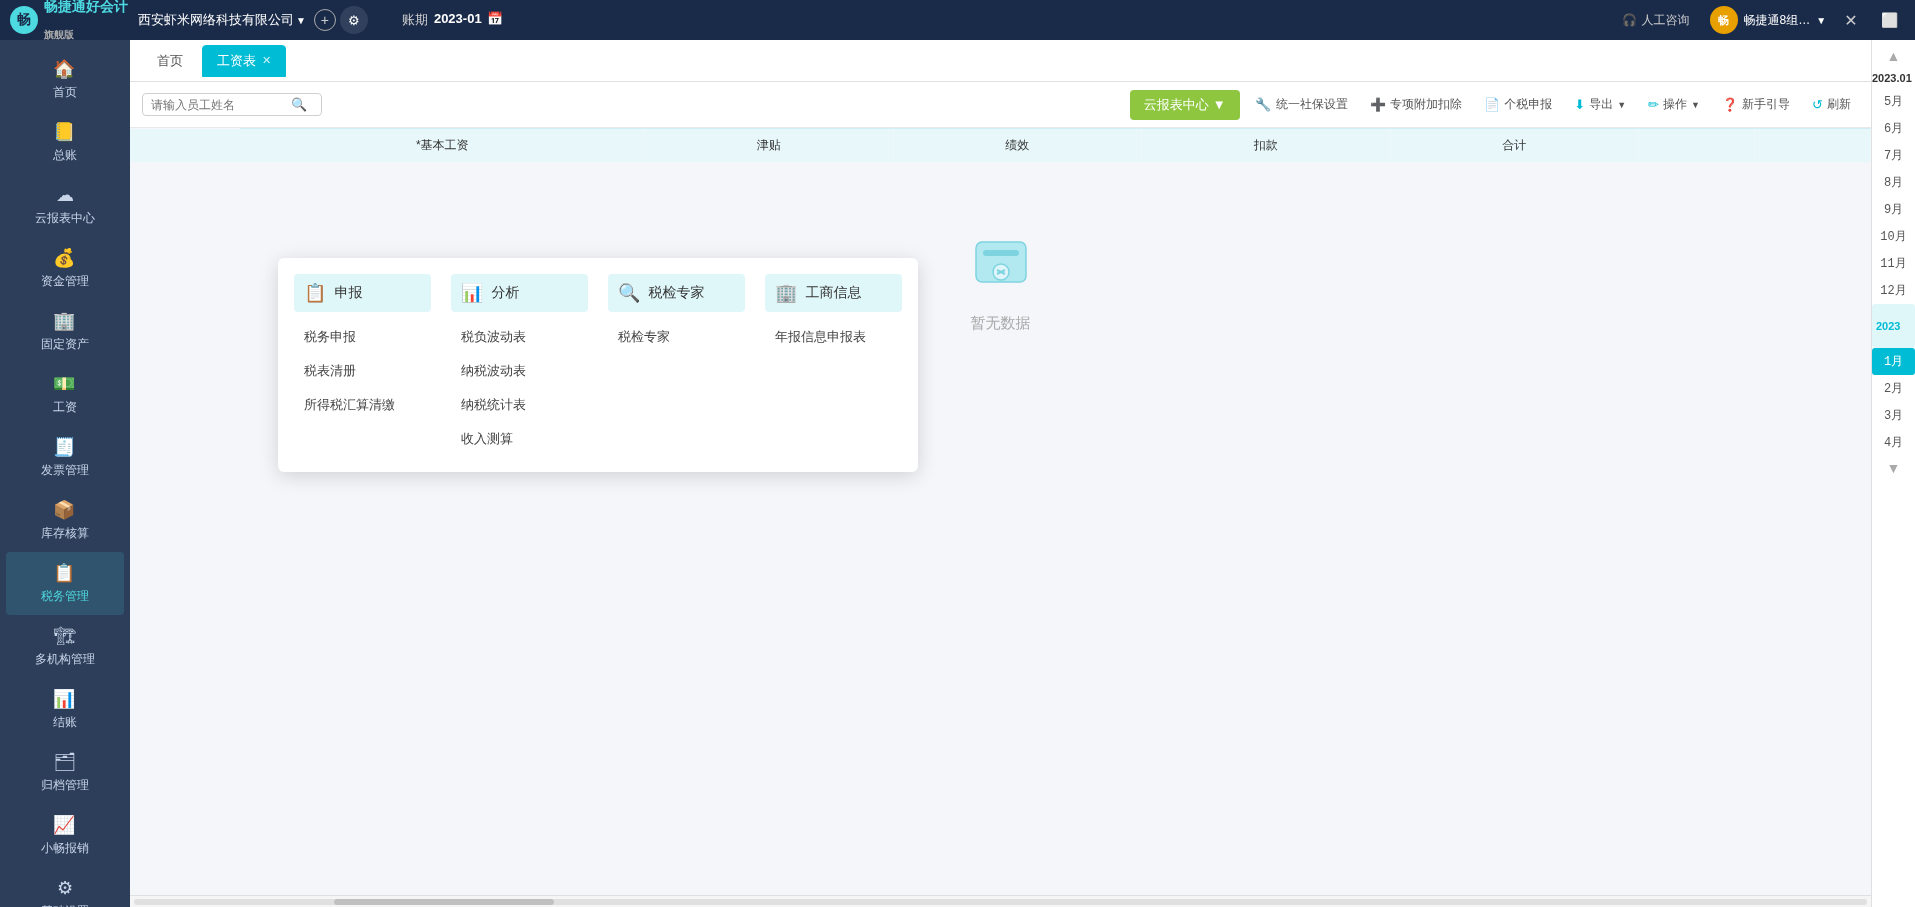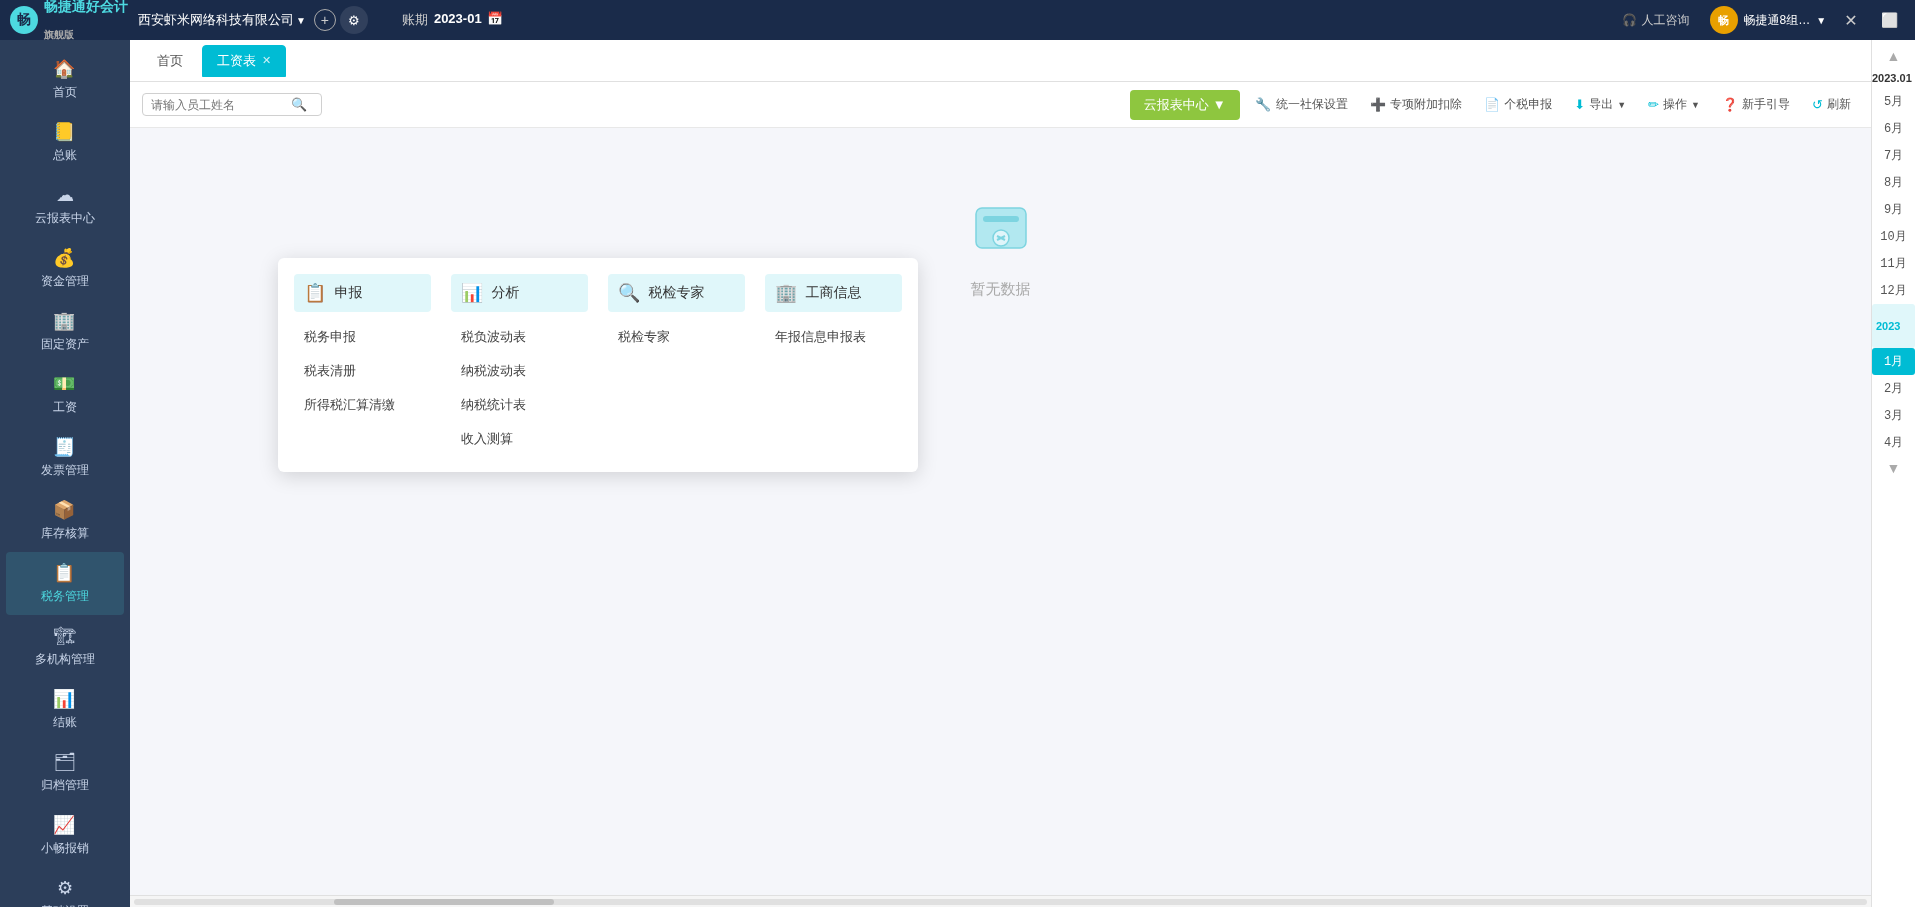--- a/index.html
+++ b/index.html
@@ -554,20 +554,30 @@
         <div class="toolbar-action-btn">
           <span class="btn-icon">↺</span>
           <span>刷新</span>
         </div>
       </div>
     </div>
 
     <div class="table-wrap" style="position:relative;">
       <table class="data-table">
         <thead>
+          <tr class="sub-header">
+            <th colspan="9" style="background:#e8f7fa;border:none;"></th>
+            <th>*基本工资</th>
+            <th>津贴</th>
+            <th>绩效</th>
+            <th>扣款</th>
+            <th>合计</th>
+            <th style="background:#e8f7fa;"></th>
+            <th style="background:#e8f7fa;"></th>
+          </tr>
         </thead>
         <tbody>
         </tbody>
       </table>
 
       <div class="empty-state">
         <svg class="empty-icon" viewBox="0 0 80 80" xmlns="http://www.w3.org/2000/svg">
           <rect x="15" y="20" width="50" height="40" rx="6" fill="#b2e8f0" stroke="#7dd4e0" stroke-width="1.5"></rect>
           <rect x="22" y="28" width="36" height="6" rx="3" fill="#7dd4e0"></rect>
           <circle cx="40" cy="50" r="8" fill="#e0f5fa" stroke="#7dd4e0" stroke-width="1.5"></circle>

